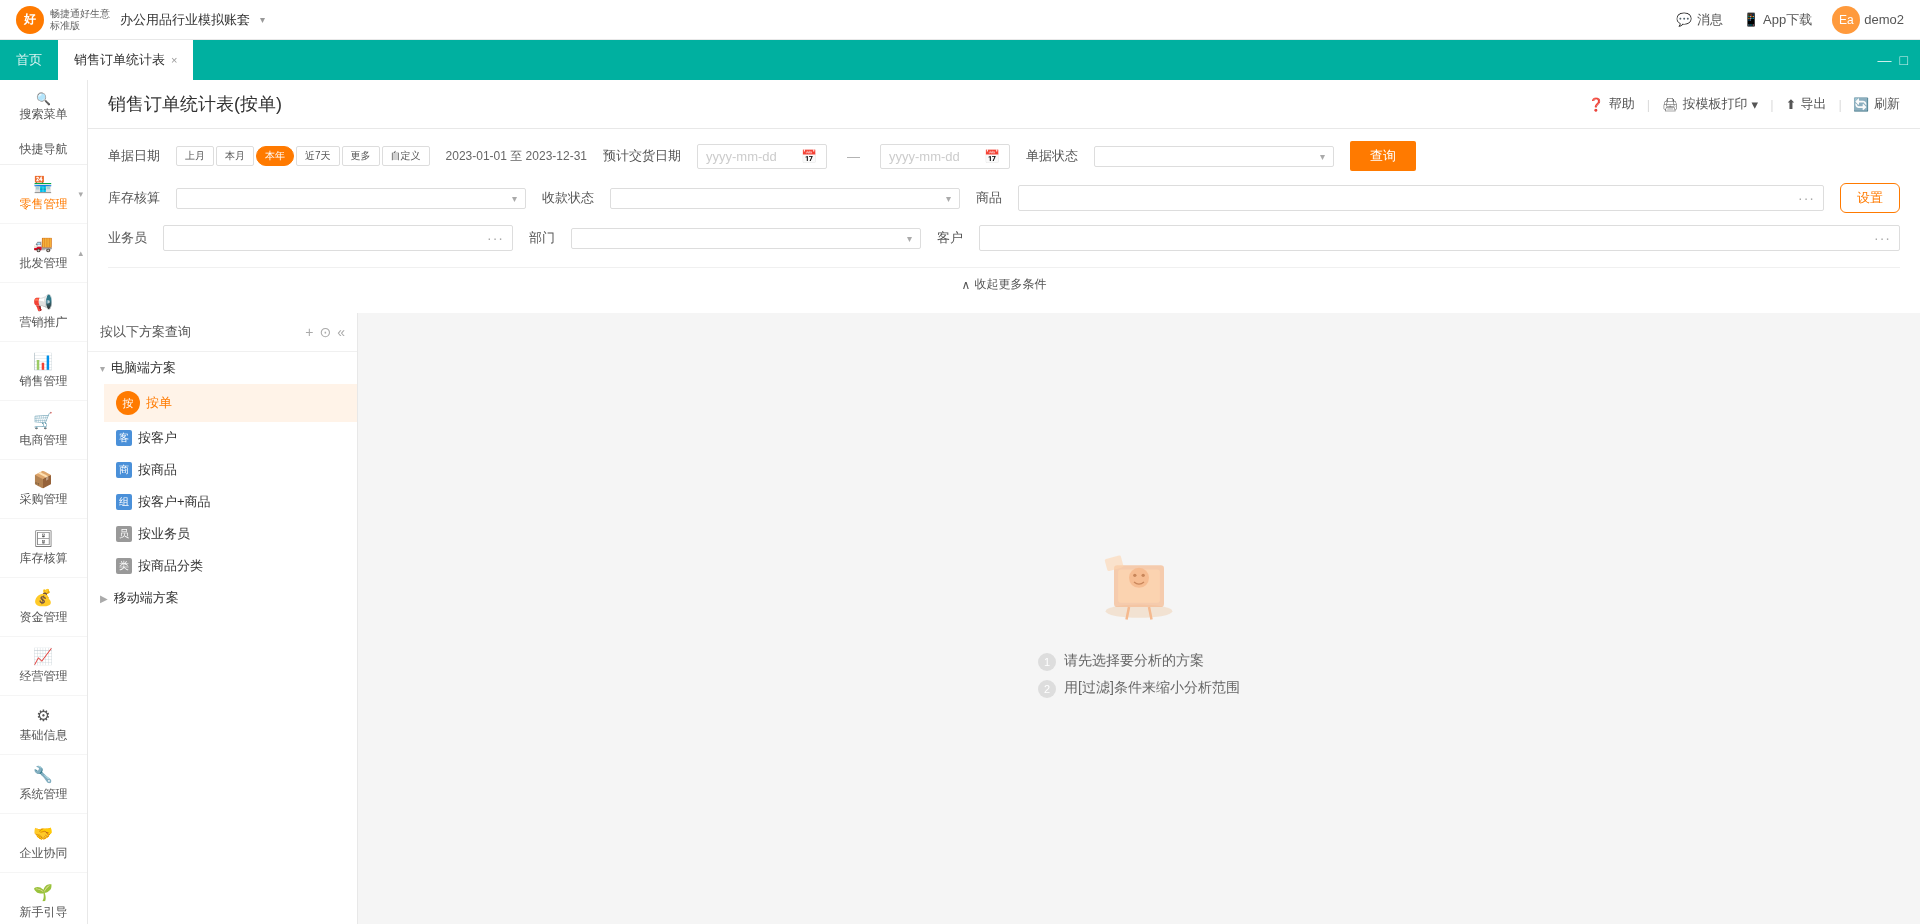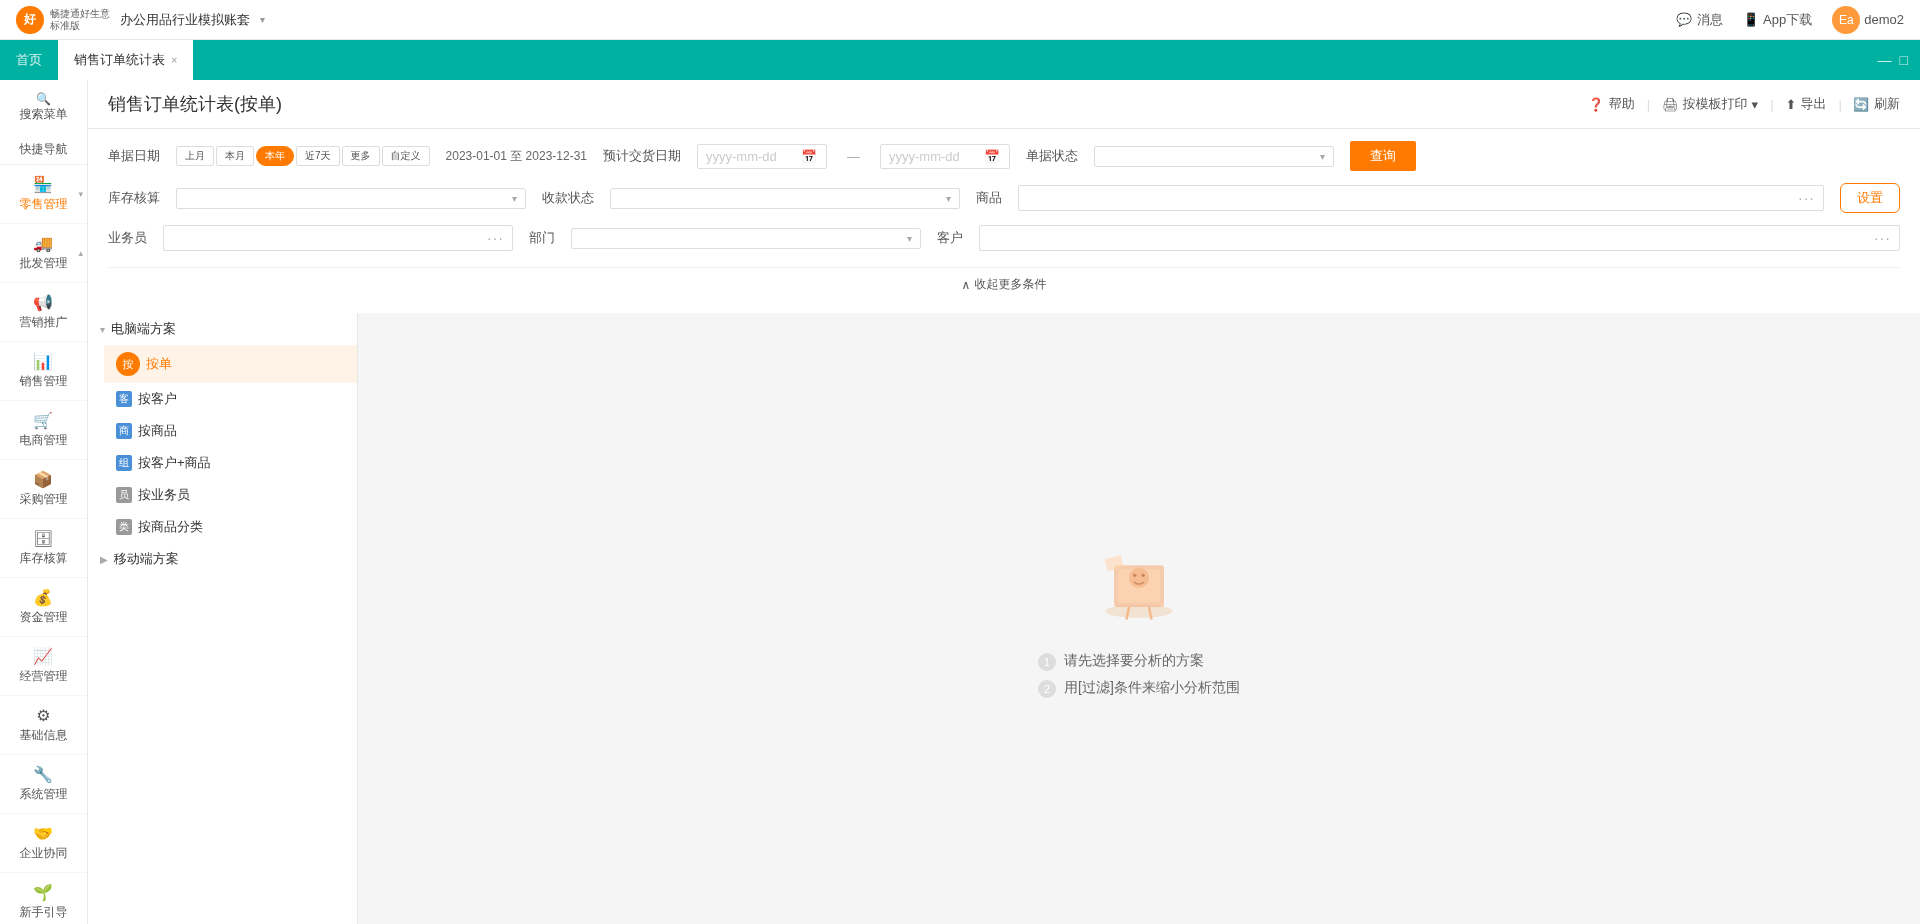--- a/index.html
+++ b/index.html
@@ -485,20 +485,28 @@
         <div class="collapse-btn">
           <span>∧</span>
           <span>收起更多条件</span>
         </div>
       </div>
     </div>
 
     <div class="content-body">
 
       <div class="left-panel">
+        <div class="left-panel-header">
+          <span class="left-panel-title">按以下方案查询</span>
+          <div class="left-panel-actions">
+            <span class="left-panel-action">+</span>
+            <span class="left-panel-action">⊙</span>
+            <span class="left-panel-action">«</span>
+          </div>
+        </div>
 
         <div class="tree-item parent">
           <span class="tree-expand">▾</span>
           <span>电脑端方案</span>
         </div>
 
         <div class="tree-item active tree-indent">
           <div style="width:24px; height:24px; background:#ff7a00; border-radius:50%; display:flex;align-items:center;justify-content:center;color:white;font-size:11px;">按</div>
           <span>按单</span>
         </div>

